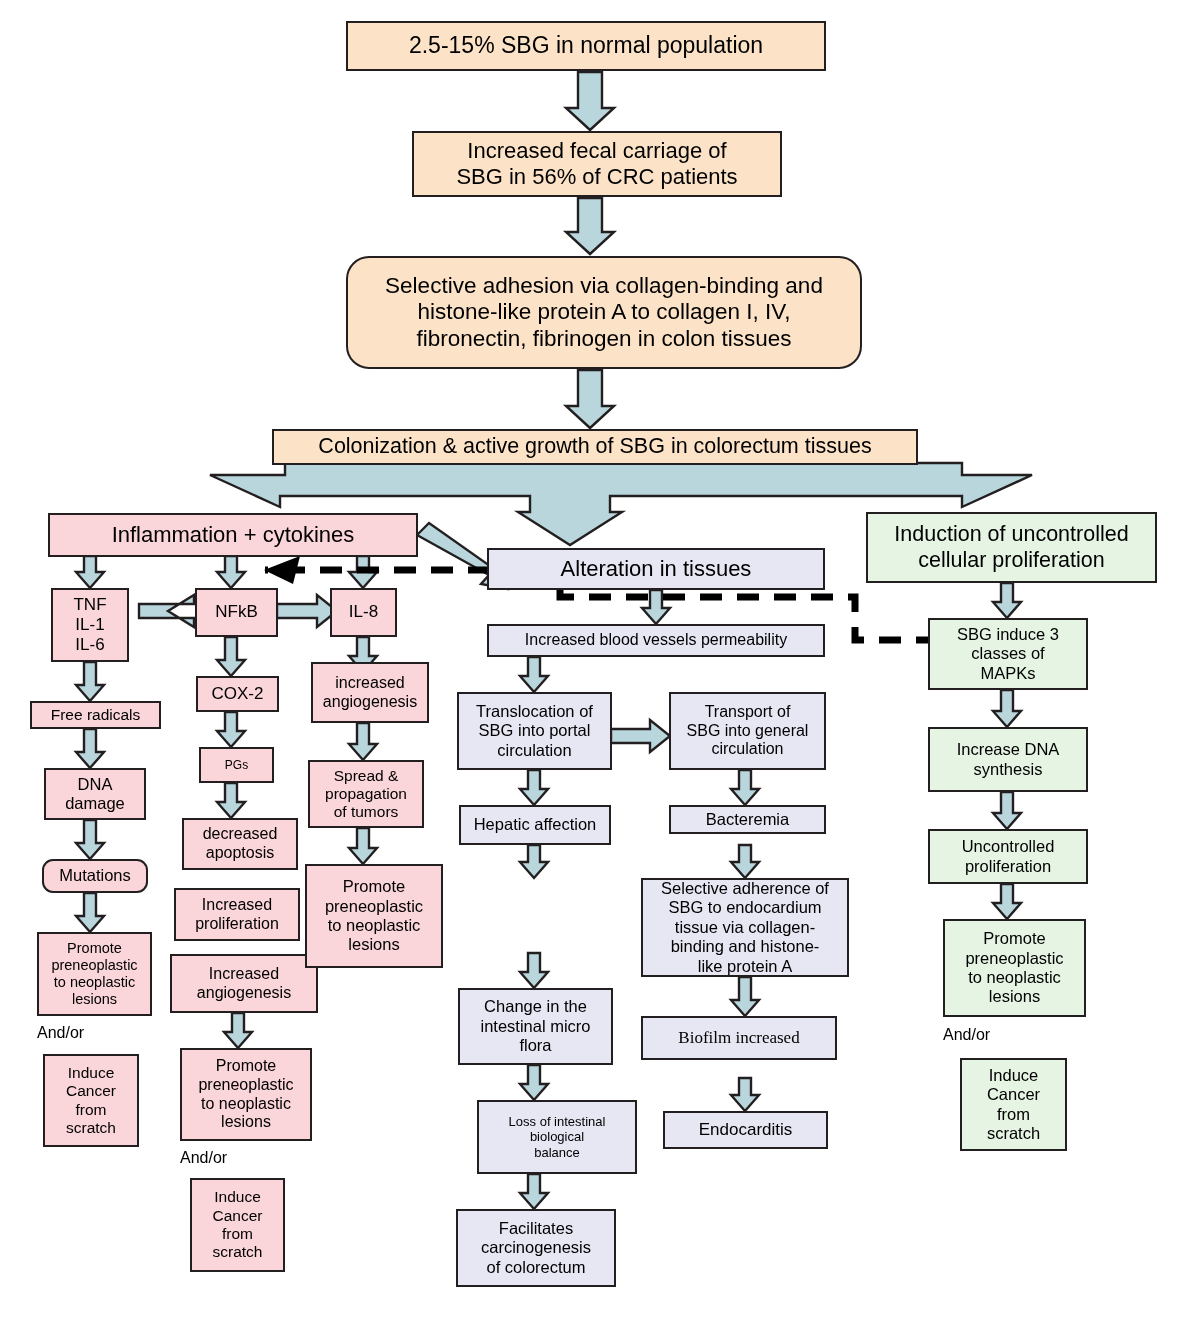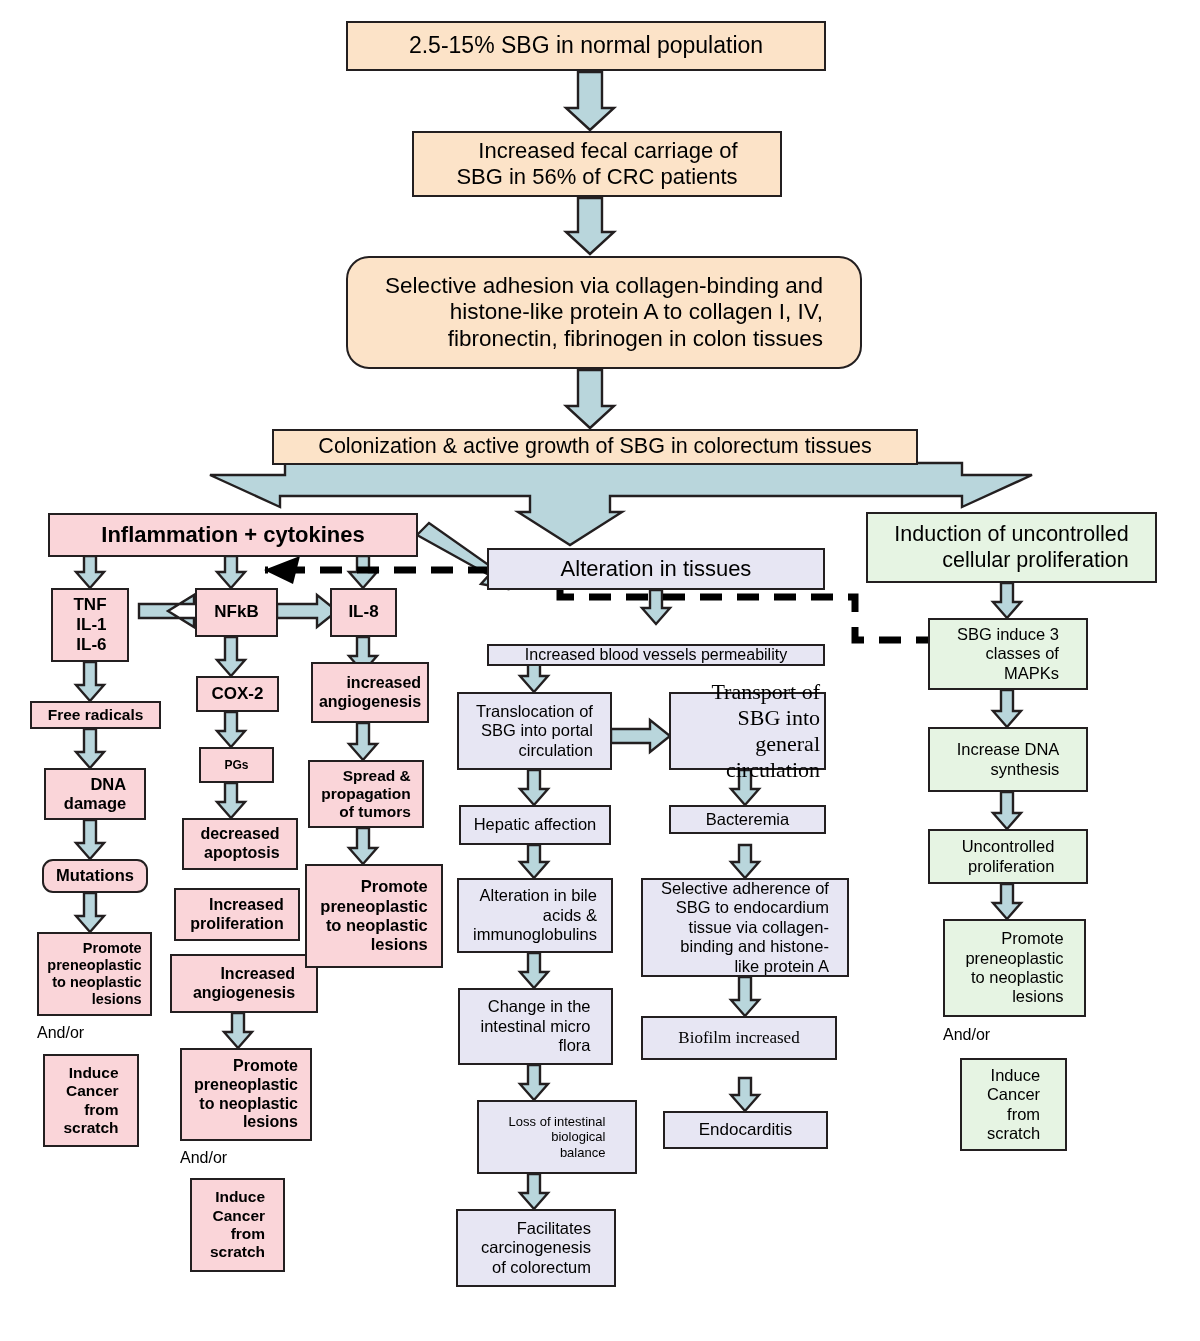--- a/index.html
+++ b/index.html
@@ -15,27 +15,27 @@
     overflow:hidden;
     background:#fff;
   }
   .node{
     position:absolute;
     box-sizing:border-box;
     border:2.5px solid #231f20;
     display:flex;
     align-items:center;
     justify-content:center;
-    text-align:right;
+    text-align:center;
     line-height:1.18;
     white-space:pre-line;
     padding:8px 4px;
   }
   .orange{background:#fce3c8;}
-  .pink  {background:#fad5d9;font-weight:bold;}
+  .pink  {background:#fad5d9;}
   .lav   {background:#e7e6f3;}
   .green {background:#e6f4e3;}
   .plain{
     position:absolute;
     white-space:pre-line;
     line-height:1.2;
   }
   svg.layer{
     position:absolute;
     left:0;top:0;
@@ -213,37 +213,34 @@
 
   <div class="node pink" style="left:308px;top:760px;width:116px;height:68px;font-size:15.5px;">Spread   &amp;
 propagation
 of   tumors</div>
 
   <div class="node pink" style="left:305px;top:864px;width:138px;height:104px;font-size:16.5px;">Promote
 preneoplastic
 to neoplastic
 lesions</div>
 
-  <div class="node lav" style="left:487px;top:624px;width:338px;height:22px;font-size:16px;margin-top:20px;">Increased blood vessels permeability</div>
+  <div class="node lav" style="left:487px;top:624px;width:338px;height:33px;font-size:16px;">Increased blood vessels permeability</div>
 
   <div class="node lav" style="left:457px;top:692px;width:155px;height:78px;font-size:16.5px;">Translocation of
 SBG into portal
 circulation</div>
 
-  <div class="node lav" style="left:669px;top:692px;width:157px;height:78px;font-size:22px;font-family:Liberation Serif, serif;">Transport of
+  <div class="node lav" style="left:669px;top:692px;width:157px;height:78px;font-size:16px;">Transport of
 SBG into general
 circulation</div>
 
   <div class="node lav" style="left:459px;top:805px;width:152px;height:40px;font-size:16.5px;">Hepatic affection</div>
 
   <div class="node lav" style="left:669px;top:805px;width:157px;height:29px;font-size:16.5px;">Bacteremia</div>
 
-  <div class="node lav" style="left:457px;top:878px;width:156px;height:75px;font-size:16.5px;">Alteration in bile
-acids &amp;
-immunoglobulins</div>
 
   <div class="node lav" style="left:641px;top:878px;width:208px;height:99px;font-size:16.5px;">Selective adherence of
 SBG to endocardium
 tissue via collagen-
 binding and histone-
 like protein A</div>
 
   <div class="node lav" style="left:458px;top:988px;width:155px;height:77px;font-size:16.5px;">Change in the
 intestinal micro
 flora</div>

